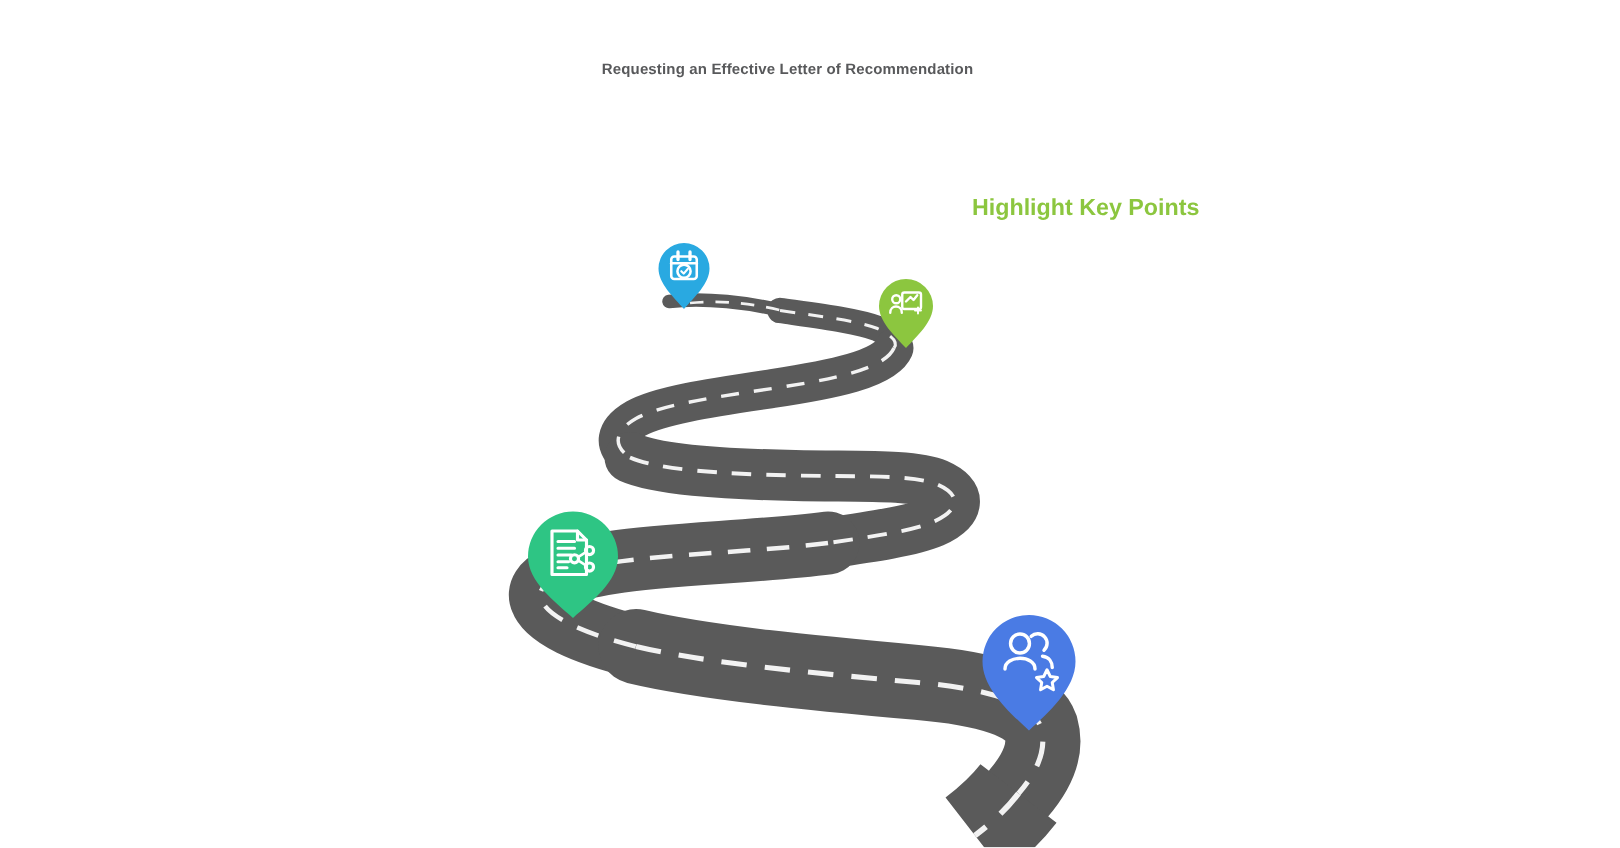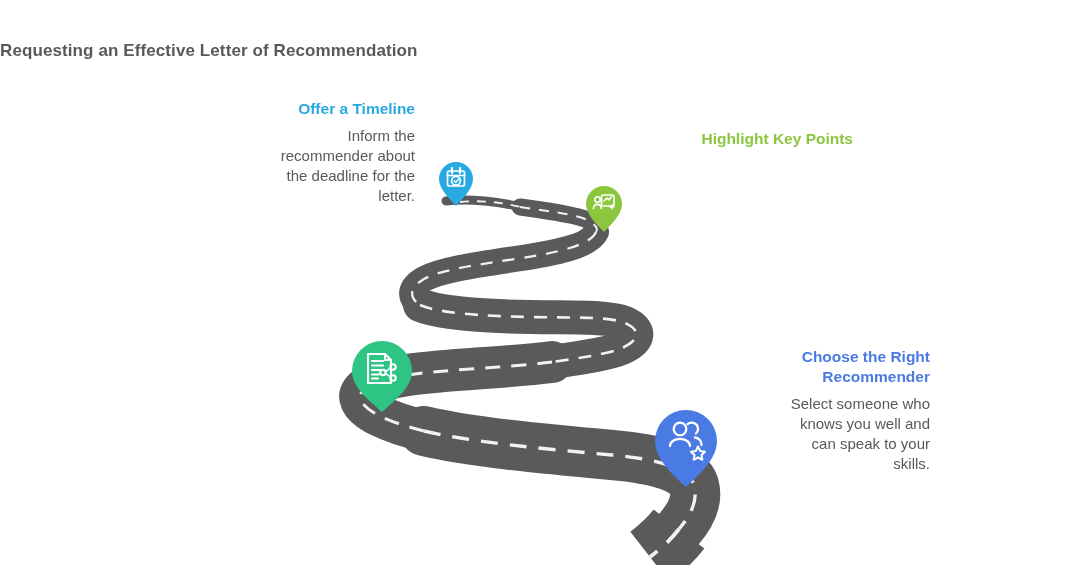--- a/index.html
+++ b/index.html
@@ -5,36 +5,36 @@
   :root{
     --road:#5A5A5A; --dash:#FFFFFF; --text:#58595B; --bg:#FFFFFF;
   }
   html,body{margin:0;padding:0;background:#fff;}
   .canvas{
     position:relative; width:1080px; height:565px; background:var(--bg);
     font-family:"Liberation Sans", sans-serif; overflow:hidden;
     -webkit-font-smoothing:antialiased;
   }
   .title{
-    position:absolute; top:41px; left:0; width:1050px; text-align:left;
-    font-size:17px; font-weight:bold; color:var(--text); letter-spacing:.1px;
+    position:absolute; top:41px; left:0; width:1050px; text-align:center;
+    font-size:10px; font-weight:bold; color:var(--text); letter-spacing:.1px;
   }
   .road-svg{position:absolute; left:0; top:0;}
   .road-seg{stroke:var(--road); fill:none;}
   .dash-seg{stroke:var(--dash); fill:none; opacity:.92;}
   .step{position:absolute; color:var(--text);}
   .step h3{
     margin:0 0 7px 0; font-size:15.5px; line-height:20px; font-weight:bold;
     white-space:pre-line;
   }
   .step p{
     margin:0; font-size:15px; line-height:20px; white-space:pre-line;
   }
   .step.align-right{text-align:right;}
-  .step.align-left{text-align:right;}
+  .step.align-left{text-align:left;}
   #step-1{left:215px; top:99px;  width:200px;}
   #step-2{left:648px; top:129px; width:205px;}
   #step-3{left:142px; top:268px; width:175px;}
   #step-4{left:755px; top:347px; width:175px;}
   .pin-icon{fill:none; stroke:#fff; stroke-linecap:round; stroke-linejoin:round;}
 </style>
 </head>
 <body>
 
 <div class="canvas">
@@ -103,35 +103,20 @@
       <g class="pin-icon" stroke-width="2.3">
         <circle cx="-6" cy="-12" r="6.3"></circle>
         <path d="M -16 5 C -16 -4.5 4 -4.5 4 5"></path>
         <path d="M 1.5 -16.8 A 6 6 0 0 1 10 -7.5"></path>
         <path d="M 9 -3.5 C 13.5 -3 15.5 0.5 15.5 4"></path>
         <path d="M 12 5.5 L 14.2 10 L 19 10.7 L 15.5 14 L 16.3 18.8 L 12 16.5 L 7.7 18.8 L 8.5 14 L 5 10.7 L 9.8 10 Z" stroke-width="2"></path>
       </g>
     </g>
   </svg>
 
-  <div class="step align-right" id="step-1">
-    <h3 style="color: rgb(41, 169, 225);">Offer a Timeline</h3>
-    <p>Inform the
-recommender about
-the deadline for the
-letter.</p>
-  </div>
 
   <div class="step align-left" id="step-2">
     <h3 style="color: rgb(140, 198, 63);">Highlight Key Points</h3>
   </div>
 
 
-  <div class="step align-left" id="step-4">
-    <h3 style="color: rgb(74, 123, 228);">Choose the Right
-Recommender</h3>
-    <p>Select someone who
-knows you well and
-can speak to your
-skills.</p>
-  </div>
 
 </div>
 
 </body></html>

